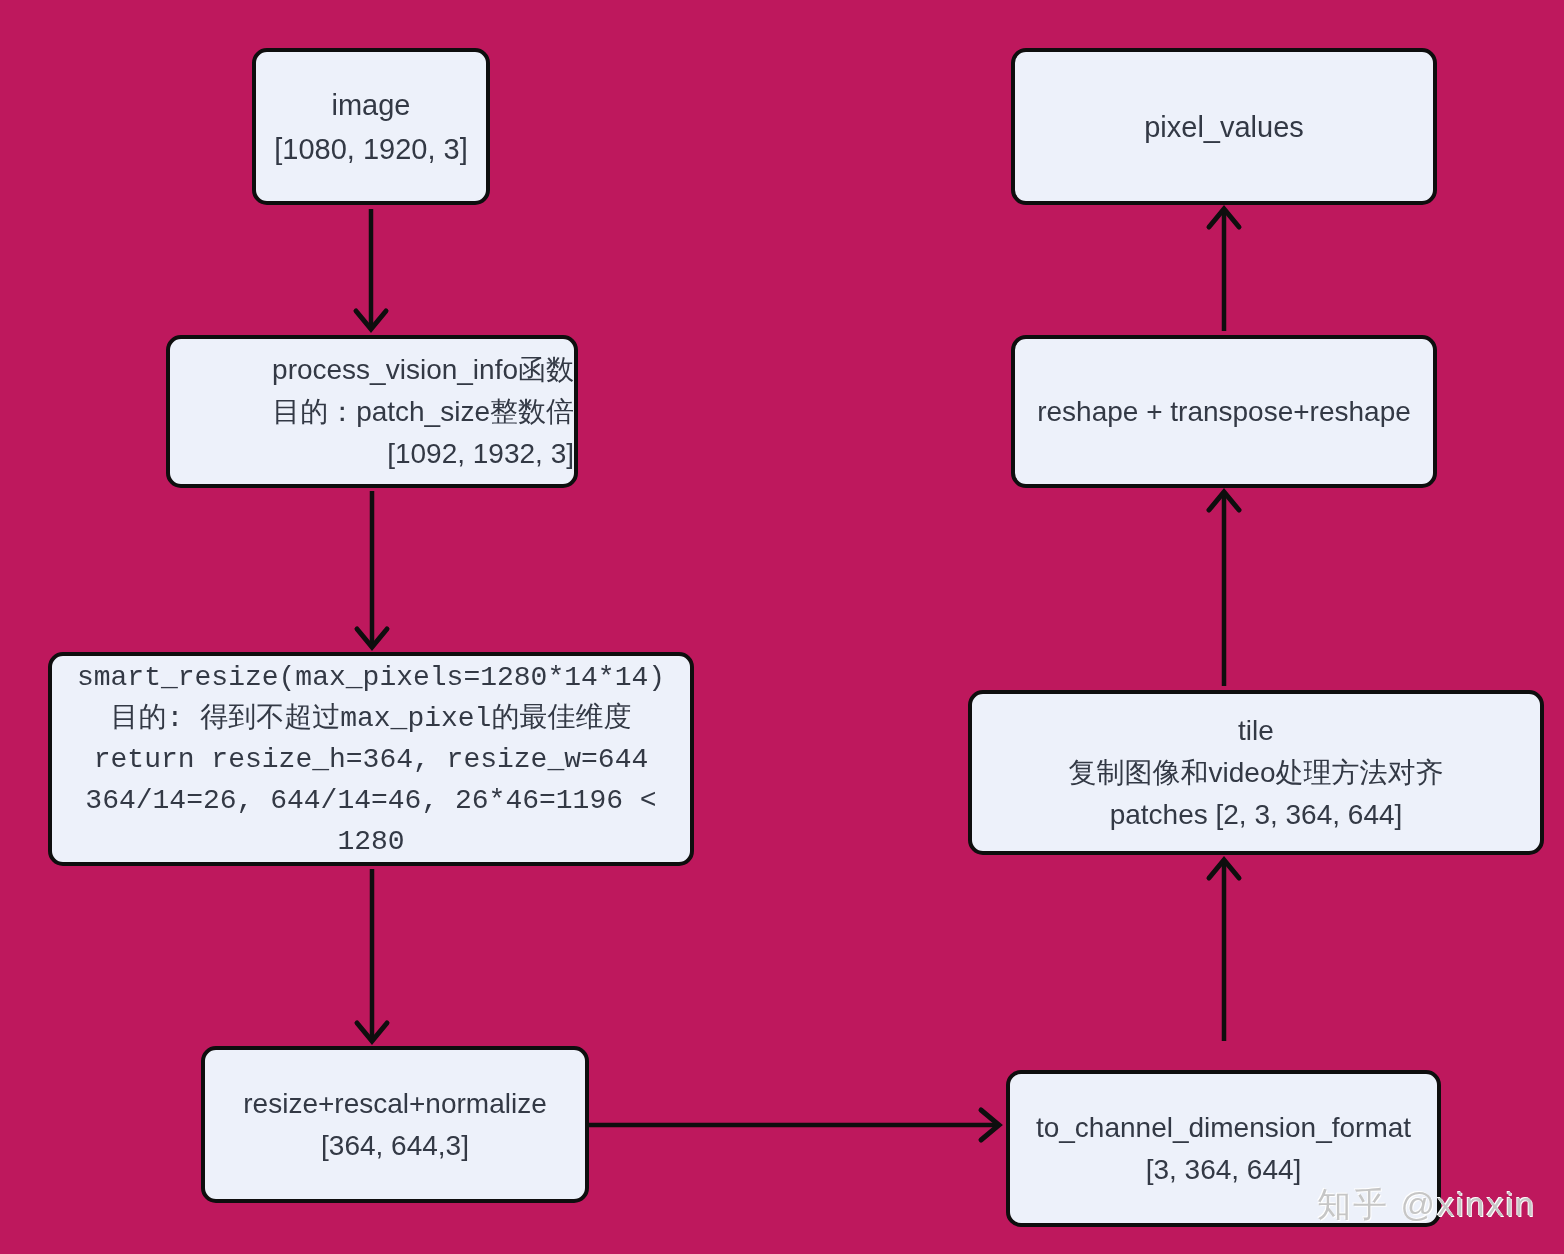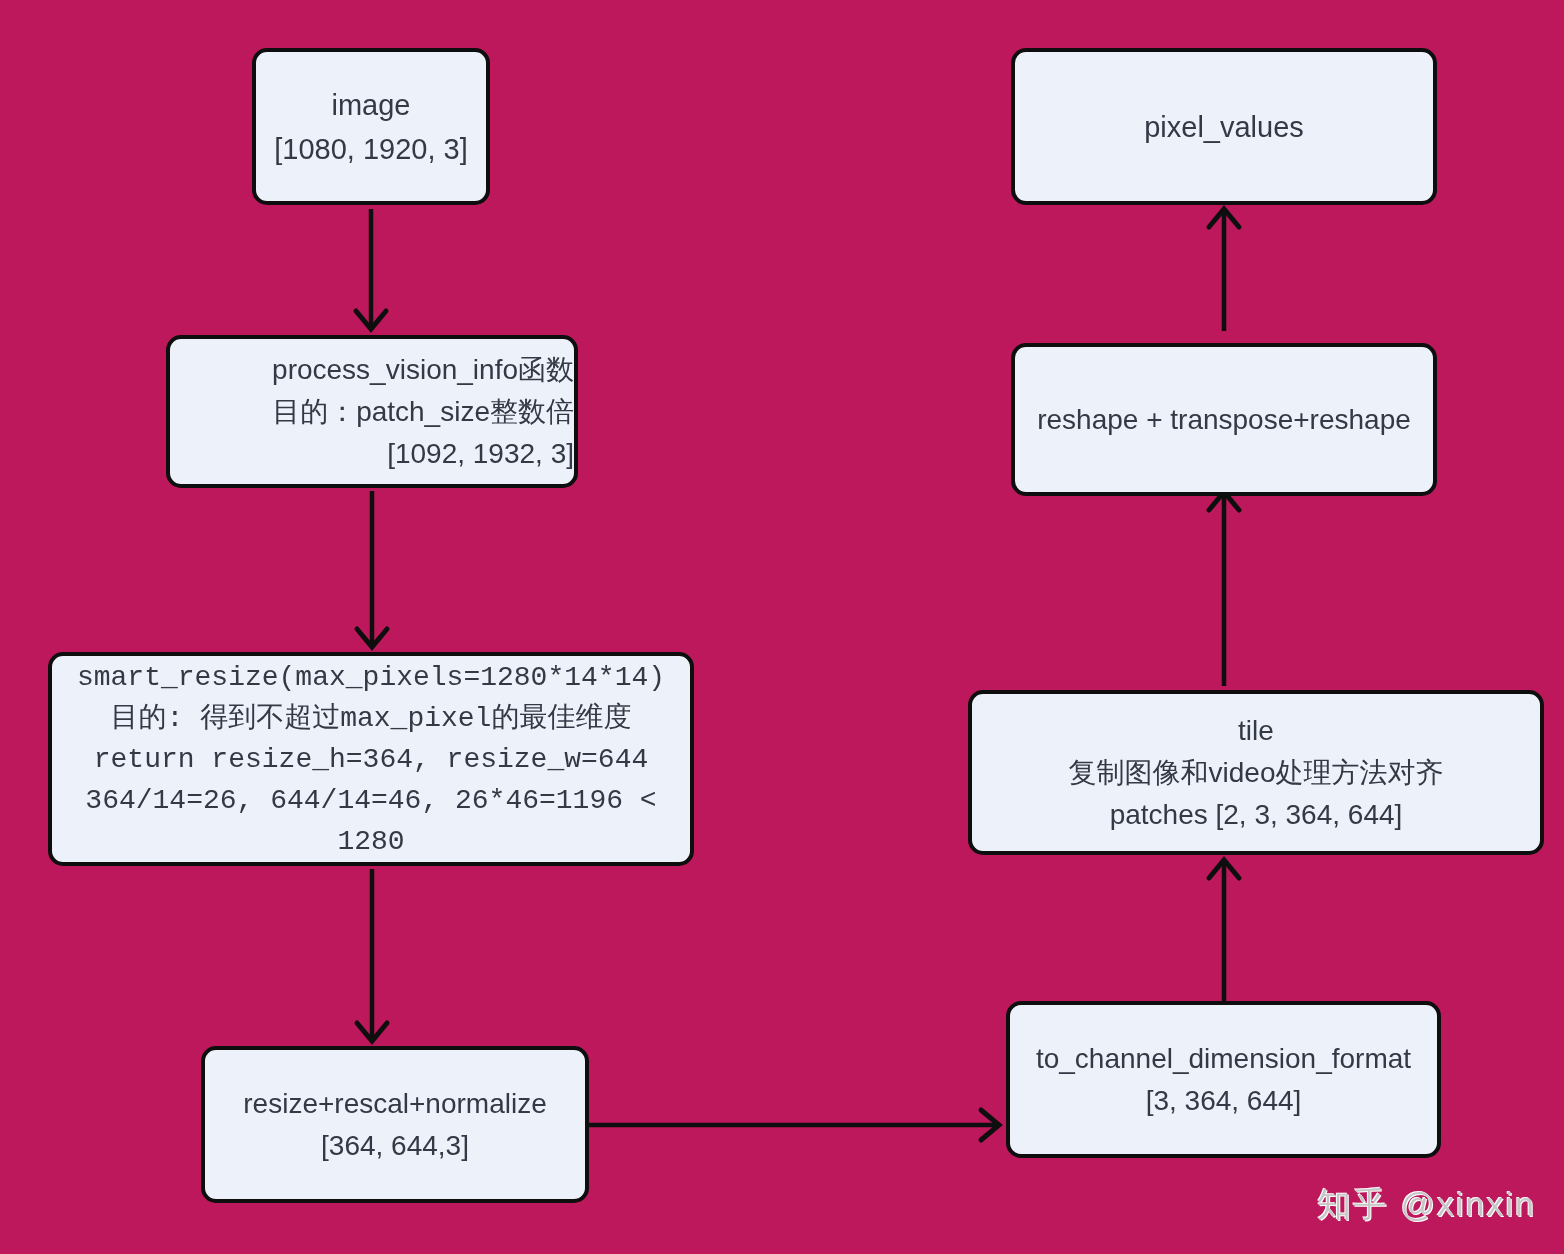--- a/index.html
+++ b/index.html
@@ -34,23 +34,23 @@
     justify-content: center;
     text-align: center;
     color: #333945;
     font-size: 28px;
     line-height: 42px;
   }
   .n-image     { left: 252px;  top: 48px;   width: 238px; height: 157px; font-size: 29px; line-height: 44px; }
   .n-process   { left: 166px;  top: 335px;  width: 412px; height: 153px; align-items: flex-end; }
   .n-smart     { left: 48px;   top: 652px;  width: 646px; height: 214px; line-height: 41px; font-family: Liberation Mono, monospace; }
   .n-resize    { left: 201px;  top: 1046px; width: 388px; height: 157px; }
-  .n-tochannel { left: 1006px; top: 1001px; width: 435px; height: 157px; }
+  .n-tochannel { left: 1006px; top: 1070px; width: 435px; height: 157px; }
   .n-tile      { left: 936px;  top: 690px;  width: 576px; height: 165px; margin-left: 32px; }
-  .n-reshape   { left: 1011px; top: 335px;  width: 426px; height: 153px; margin-top: 8px; }
+  .n-reshape   { left: 1011px; top: 335px;  width: 426px; height: 153px; }
   .n-pixel     { left: 1011px; top: 48px;   width: 426px; height: 157px; font-size: 29px; }
   .watermark {
     position: absolute;
     right: 28px;
     bottom: 26px;
     font-size: 34px;
     color: #c6c6c6;
     text-shadow: 1px 1px 0 #ffffff, -1px -1px 0 #ffffff;
     letter-spacing: 2px;
     white-space: nowrap;

